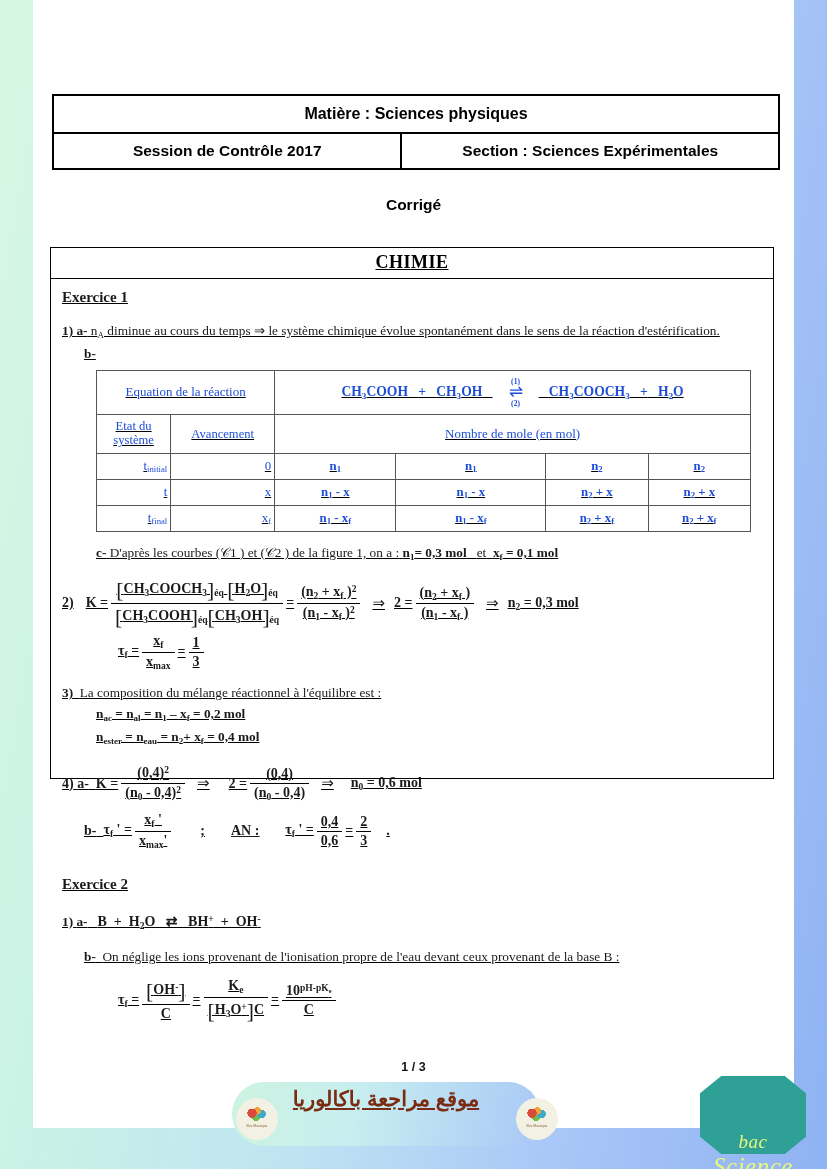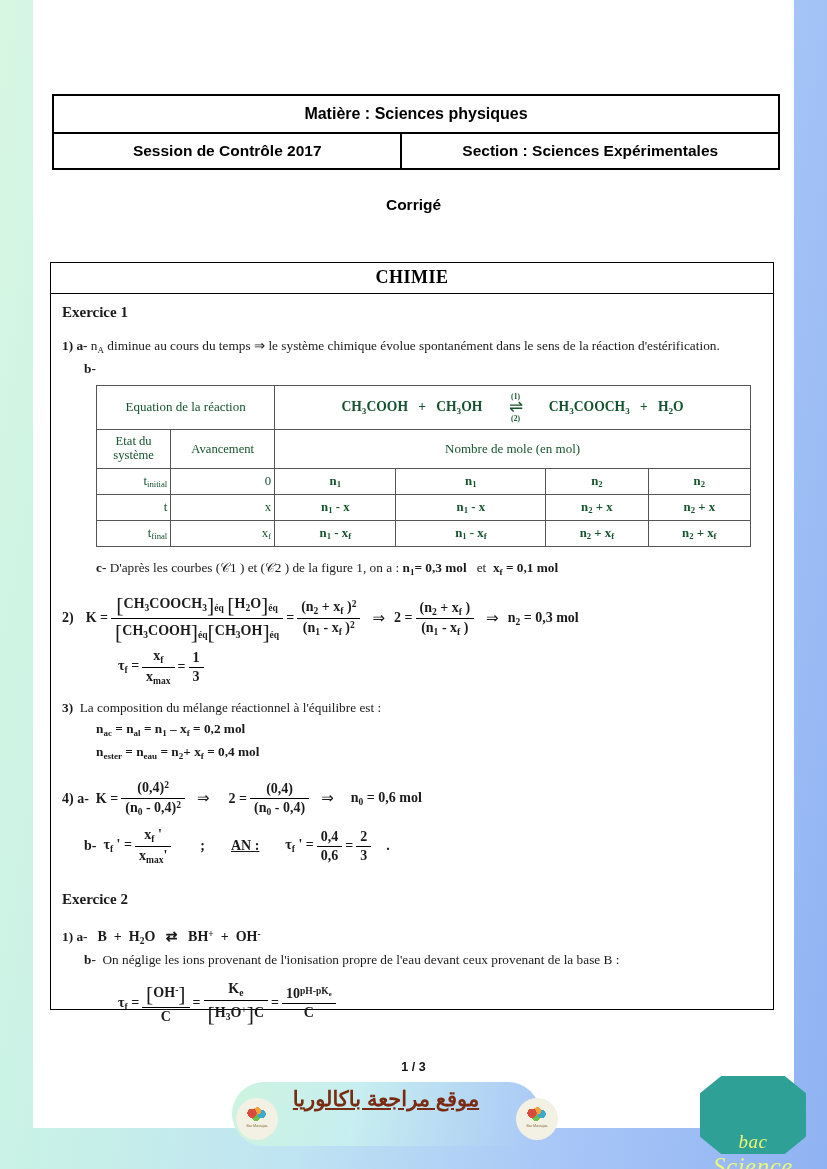--- a/index.html
+++ b/index.html
@@ -50,26 +50,27 @@
     width: 827px;
     text-align: center;
     font-family: "Liberation Sans", sans-serif;
     font-weight: bold;
     font-size: 15.5px;
     color: #000;
   }
   
   #content-box {
     position: absolute;
-    left: 50px; top: 262px;
+    left: 50px; top: 247px;
     width: 724px;
-    height: 748px;
+    height: 532px;
     border: 1.6px solid #000;
     box-sizing: border-box;
     background: #fff;
+    text-decoration: underline;
   }
   #chimie-bar {
     border-bottom: 1.6px solid #000;
     text-align: center;
     font-family: "Liberation Serif", serif;
     font-weight: bold;
     font-size: 18px;
     letter-spacing: 0.5px;
     padding: 4px 0 5px 0;
   }
@@ -87,21 +88,21 @@
   #adv-table {
     border-collapse: collapse;
     margin: 6px 0 0 34px;
     width: 655px;
     font-size: 12.4px;
   }
   #adv-table td {
     border: 1.1px solid #555;
     text-align: center;
     padding: 3px 3px;
-    color: #14532d;
+    color: #1d4ed8;
   }
   #adv-table td.eqlabel { font-size: 13px; padding: 7px 6px; }
   #adv-table td.eqcell  { font-weight: bold; font-size: 13.6px; padding: 7px 4px; white-space: nowrap;}
   #adv-table td.etat { font-size: 12.6px; line-height: 1.1; padding: 5px 3px;}
   #adv-table td.avanc { font-size: 12.6px; }
   #adv-table td.nombre { font-size: 13px; }
   #adv-table td.datab { font-weight: bold; font-size: 12.8px; }
   #adv-table td.datan { font-size: 12.8px; text-align: right; }
   
   .rxn-arrow {
@@ -386,21 +387,21 @@
     </div>
 
     <div class="exo-title" style="margin-top:24px">Exercice 2</div>
 
     <div class="para" style="margin-top:16px">
       <span class="num">1)</span>
       <span class="num">a-</span>&nbsp;&nbsp;
       <b style="font-size:14px">B&nbsp; +&nbsp; H<sub>2</sub>O&nbsp;&nbsp; ⇄&nbsp;&nbsp; BH<sup>+</sup>&nbsp; +&nbsp; OH<sup>-</sup></b>
     </div>
 
-    <div class="para indent1" style="margin-top:2px">
+    <div class="para indent1" style="margin-top:14px">
       <span class="num">b-</span>&nbsp;
       <span>On néglige les ions provenant de l'ionisation propre de l'eau devant ceux provenant de la base B :</span>
     </div>
 
     <div class="eqline big-eq indent3" style="margin-top:12px">
       <span class="tau">τ<sub>f</sub>&nbsp;=</span>
       <span class="frac">
         <span class="top"><span class="bk">[</span>OH<sup>-</sup><span class="bk">]</span></span>
         <span class="bot">C</span>
       </span>

